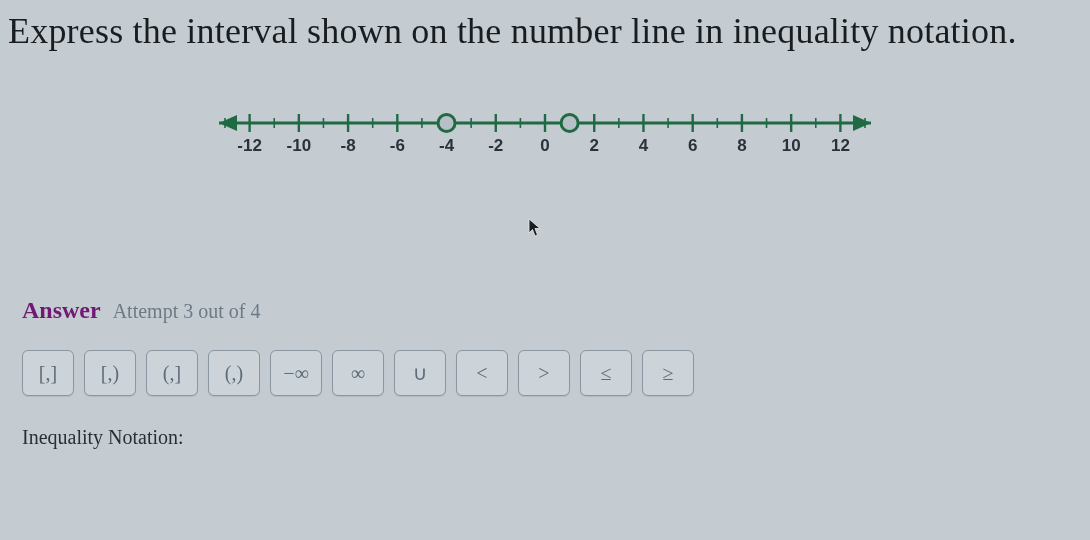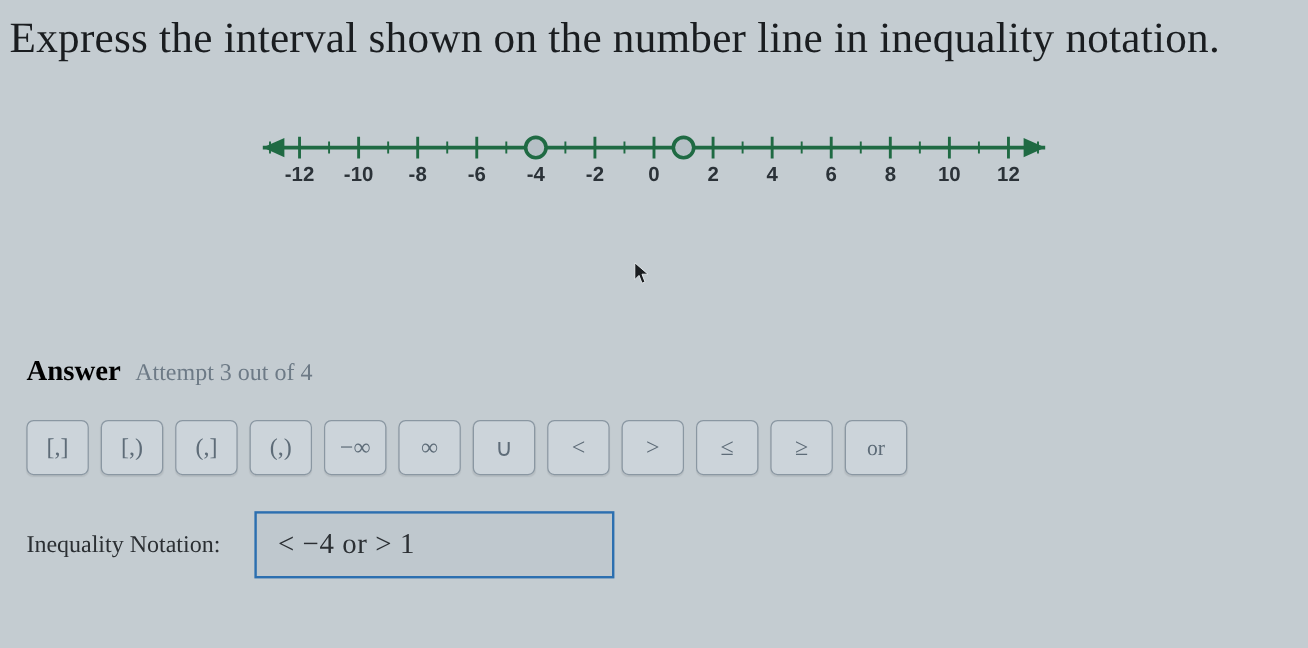--- a/index.html
+++ b/index.html
@@ -41,21 +41,21 @@
     top: 218px;
     font-size: 20px;
     color: #1a1d20;
     pointer-events: none;
   }
   .answer-row {
     padding: 0 22px;
     margin-top: 90px;
     font-size: 24px;
   }
-  .answer-label { font-weight: 700; color: #000000; }
+  .answer-label { font-weight: 700; color: #701a75; }
   .attempt { color: #6d7a86; font-size: 20px; margin-left: 6px; }
   .pad {
     display: flex;
     gap: 10px;
     padding: 0 22px;
     margin-top: 26px;
   }
   .btn {
     height: 46px;
     min-width: 52px;
@@ -169,21 +169,17 @@
     <button class="btn">[,)</button>
     <button class="btn">(,]</button>
     <button class="btn">(,)</button>
     <button class="btn">−∞</button>
     <button class="btn">∞</button>
     <button class="btn">∪</button>
     <button class="btn">&lt;</button>
     <button class="btn">&gt;</button>
     <button class="btn">≤</button>
     <button class="btn">≥</button>
-    <button class="btn small-text">or</button>
   </div>
 
 <div class="result-row">
   <div class="result-label">Inequality Notation:</div>
-  <div class="result-box">
-    <span>&lt; −4 or &gt; 1</span>
-  </div>
 </div>
 
 </body></html>

